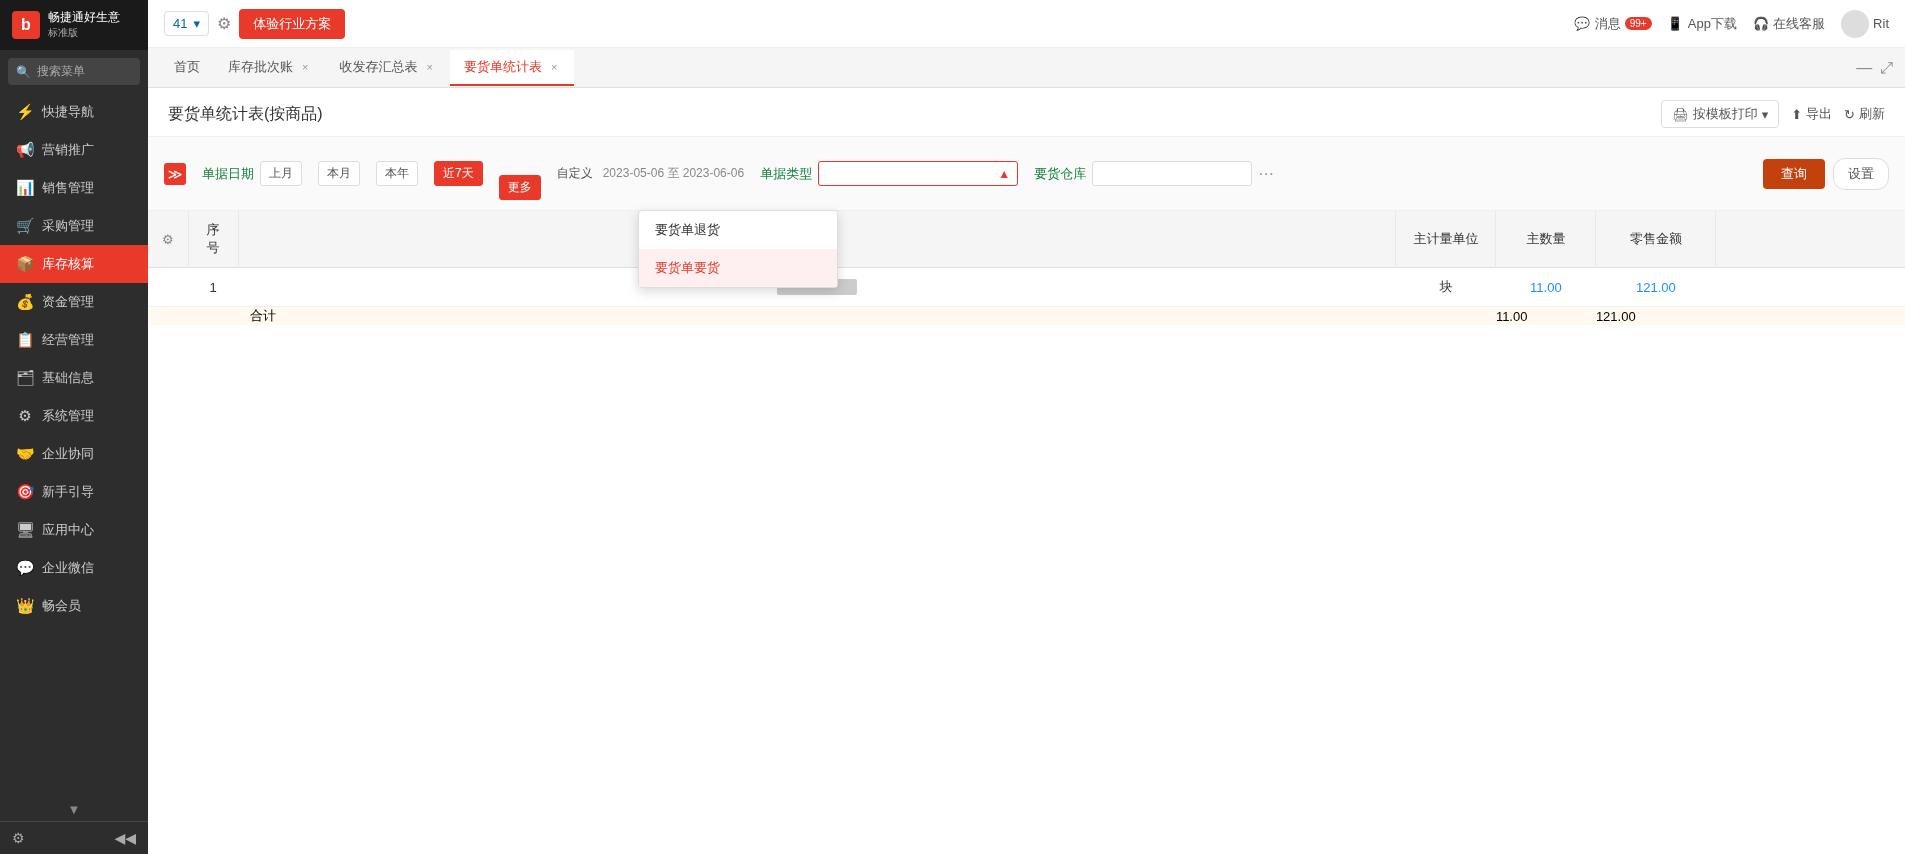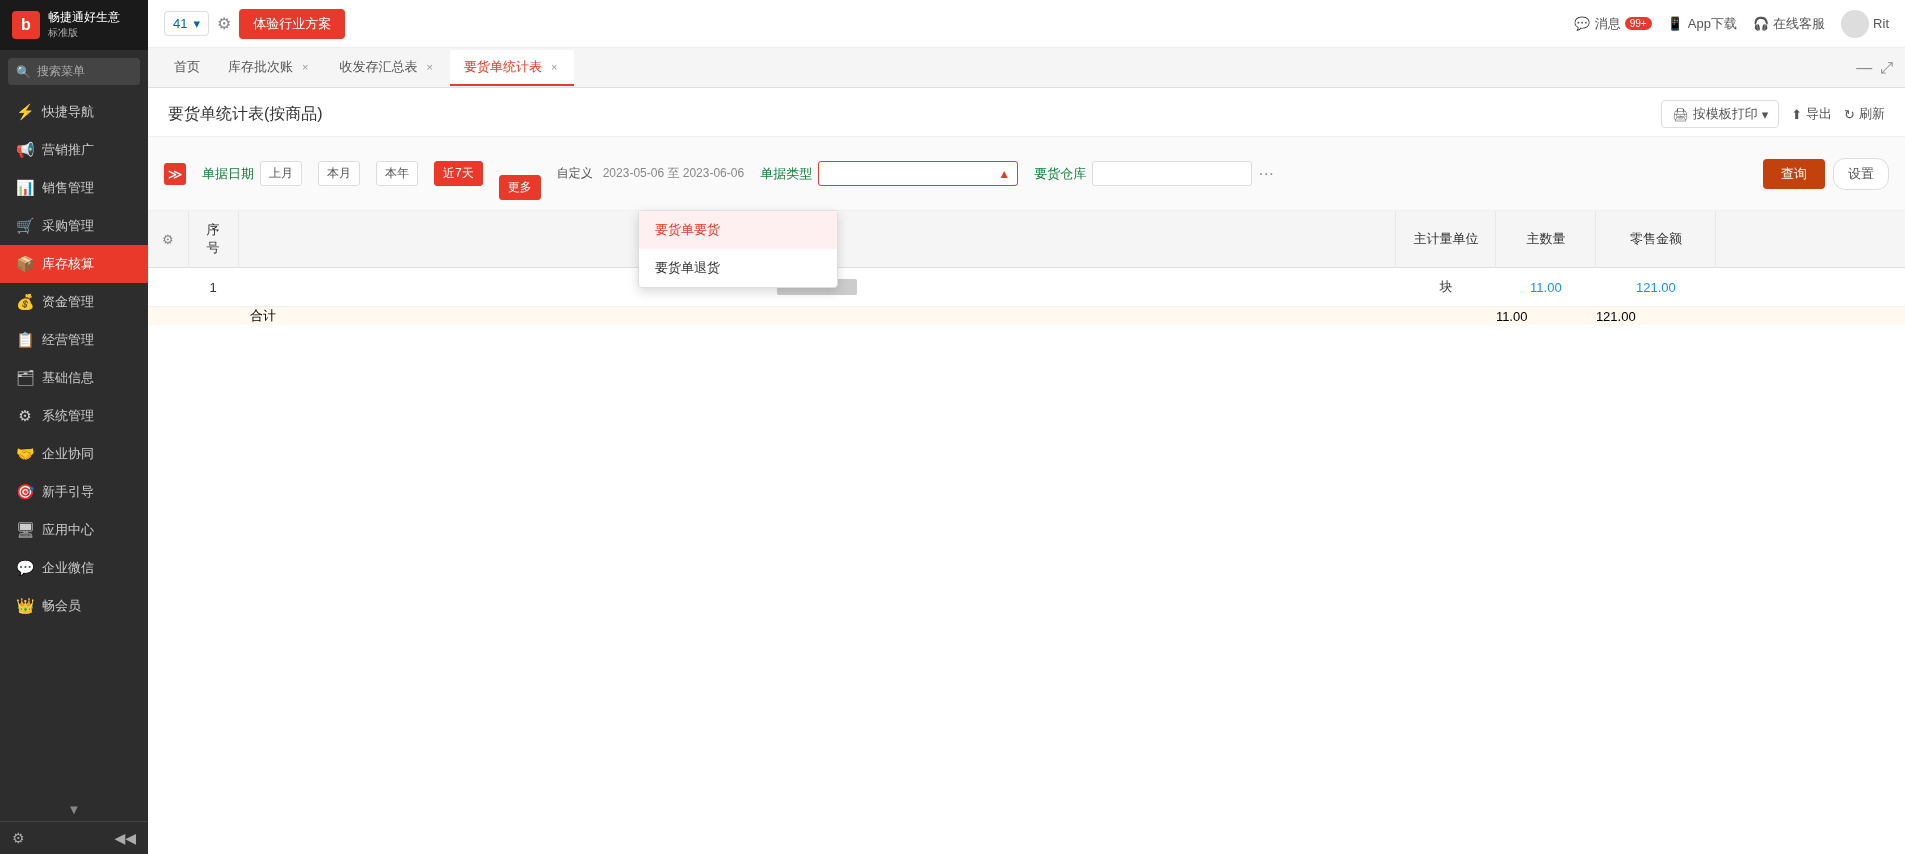--- a/index.html
+++ b/index.html
@@ -633,22 +633,22 @@
       <div class="filter-warehouse">
         <span class="filter-label">要货仓库</span>
         <input class="warehouse-input" type="text" placeholder="" style="">
         <span style="color:#888;cursor:pointer;font-size:16px;">···</span>
       </div>
 
       <button class="query-btn">查询</button>
       <button class="set-btn">设置</button>
 
       <div class="dropdown-overlay">
+        <div class="dropdown-item">要货单退货</div>
         <div class="dropdown-item selected">要货单要货</div>
-        <div class="dropdown-item">要货单退货</div>
       </div>
     </div>
 
     <div class="table-wrap">
       <table>
         <thead>
           <tr>
             <th class="col-settings">⚙</th>
             <th class="col-no">序号</th>
             <th class="col-goods">商品</th>

